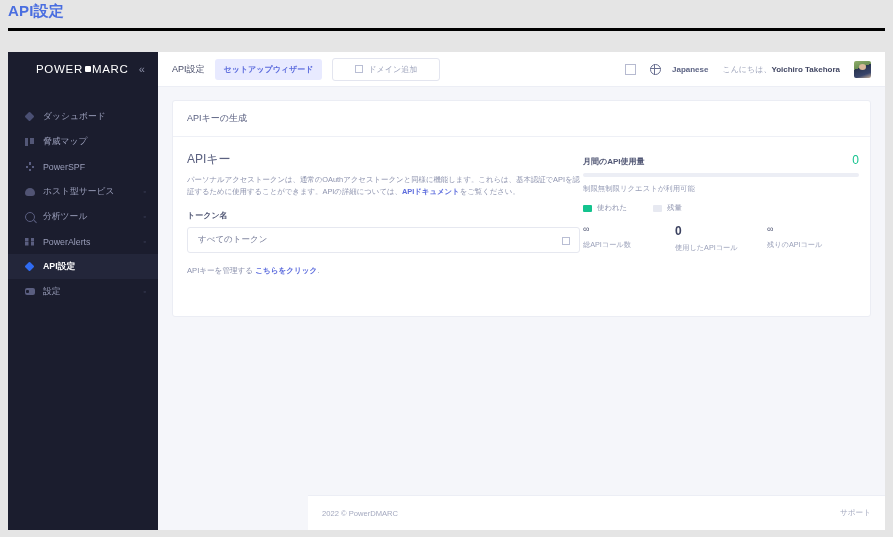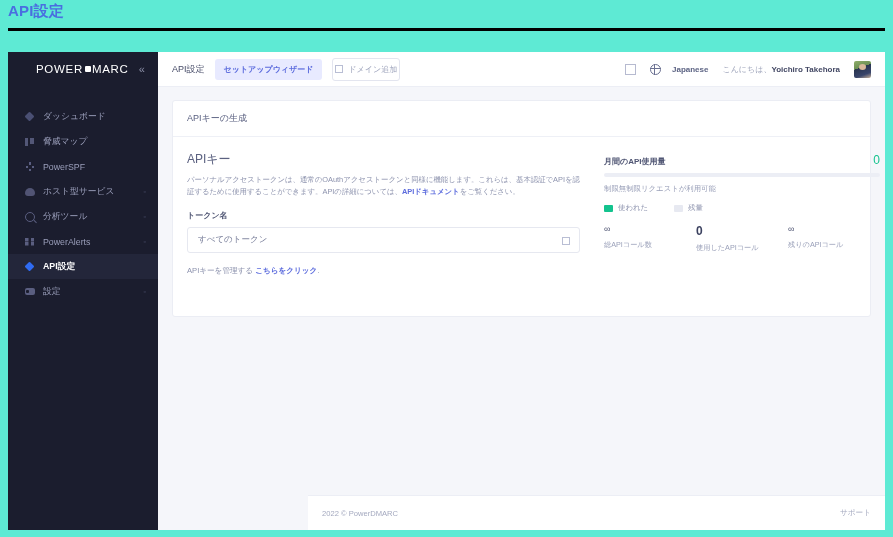--- a/index.html
+++ b/index.html
@@ -7,21 +7,21 @@
     margin: 0;
     padding: 0;
     background: #ffffff;
     font-family: "Liberation Sans", "DejaVu Sans", sans-serif;
   }
   #page {
     position: relative;
     width: 893px;
     height: 537px;
     overflow: hidden;
-    background: #5eead4;
+    background: #e5e5e5;
   }
 
   
   .page-heading {
     position: absolute;
     left: 8px;
     top: 2px;
     font-size: 15px;
     font-weight: bold;
     color: #4a6ee0;
@@ -248,21 +248,21 @@
     cursor: pointer;
     white-space: nowrap;
   }
   .btn-adddomain {
     margin-left: 10px;
     background: #ffffff;
     color: #9aa0b9;
     font-size: 8px;
     border: 1px solid #e3e5ef;
     border-radius: 3px;
-    padding: 5px 2px;
+    padding: 5px 22px;
     cursor: pointer;
     display: inline-flex;
     align-items: center;
     gap: 5px;
     white-space: nowrap;
   }
   .missing-glyph {
     display: inline-block;
     width: 6px;
     height: 6px;
@@ -347,21 +347,21 @@
   }
   .card-head {
     padding: 11px 14px;
     border-bottom: 1px solid #eef0f6;
     font-size: 9px;
     color: #5a6080;
   }
   .card-body {
     display: flex;
     padding: 14px 14px 40px 14px;
-    gap: 24px;
+    gap: 3px;
   }
   .col-left { width: 393px; flex: 0 0 393px; }
   .col-right { flex: 1 1 auto; padding-top: 2px; }
 
   .section-title {
     font-size: 12px;
     color: #5b6180;
     margin: 0 0 6px 0;
     font-weight: normal;
   }

